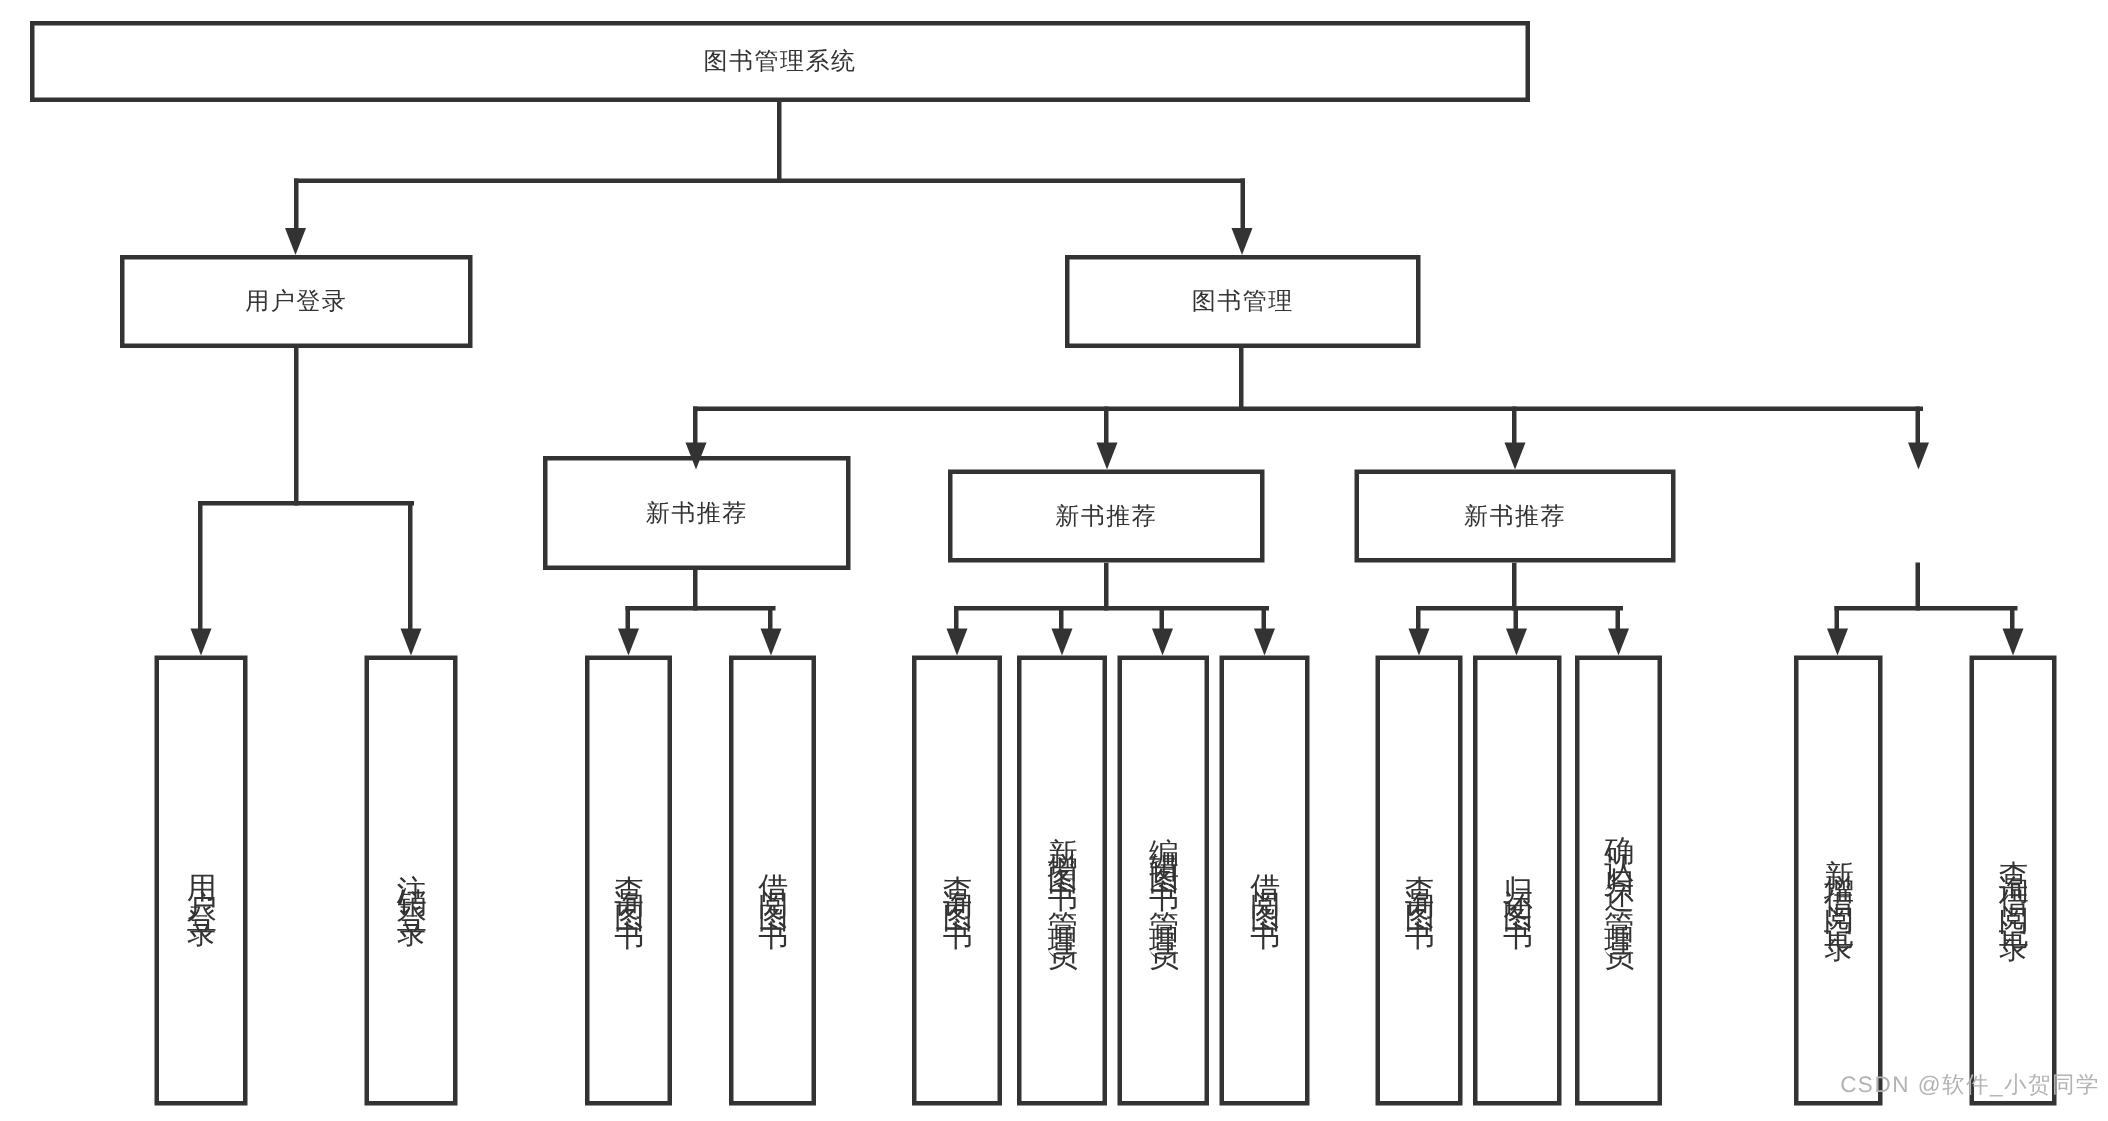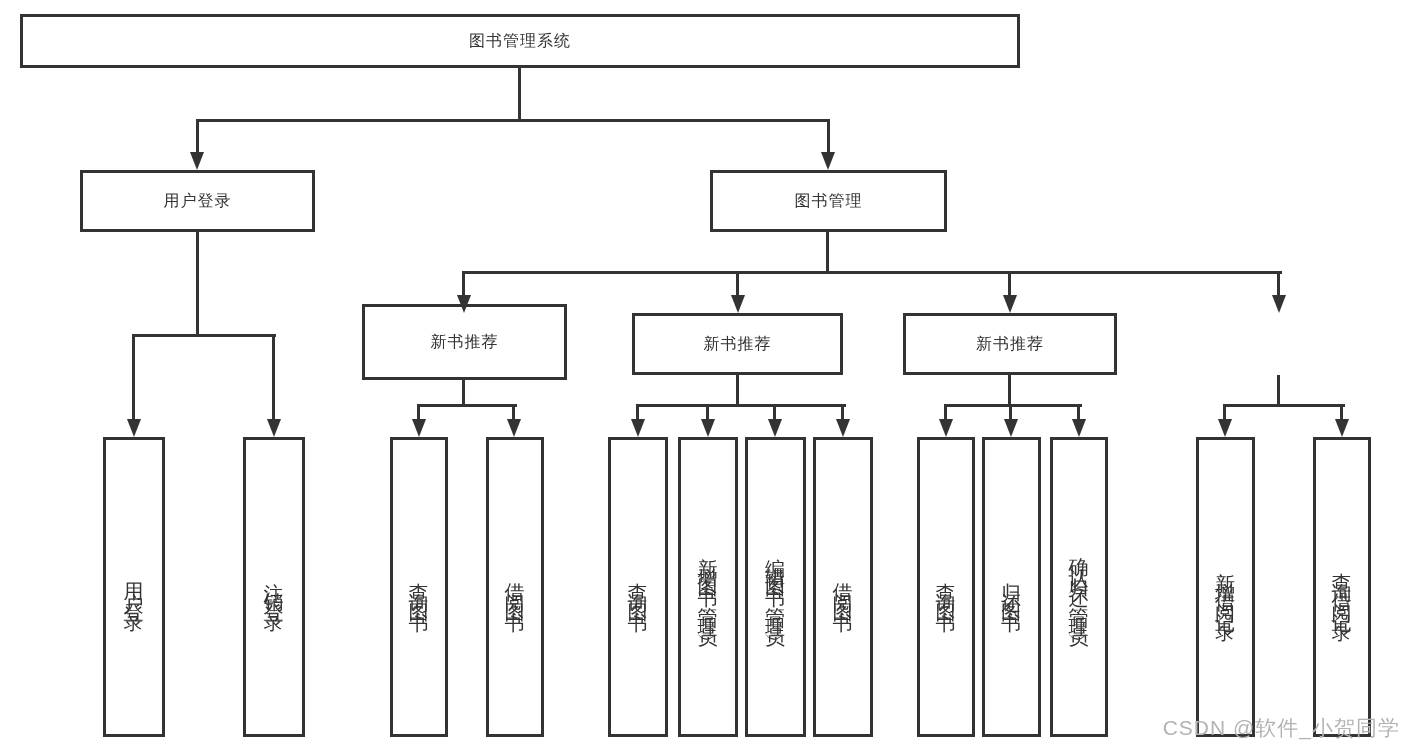--- a/index.html
+++ b/index.html
@@ -46,21 +46,21 @@
   .arr{
     position:absolute;width:0;height:0;
     border-left:7px solid transparent;
     border-right:7px solid transparent;
     border-top:18px solid var(--line);
     z-index:2;
   }
   .watermark{
     position:absolute;
     right:5px;top:714px;
-    font-size:21px;
+    font-size:15px;
     color:var(--wm);
     letter-spacing:1px;
     z-index:5;
     white-space:nowrap;
   }
 </style>
 </head>
 <body>
 
 <div class="canvas">

